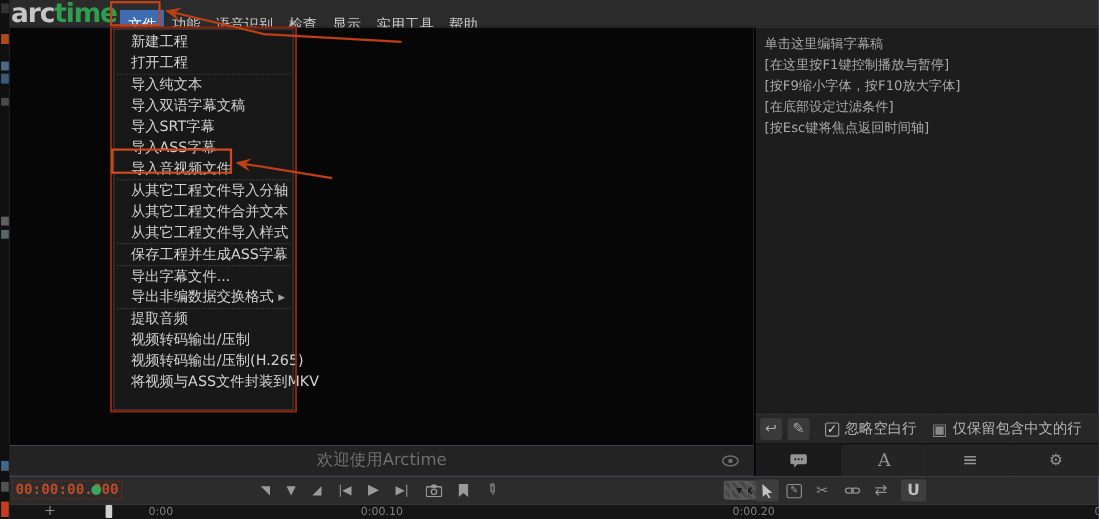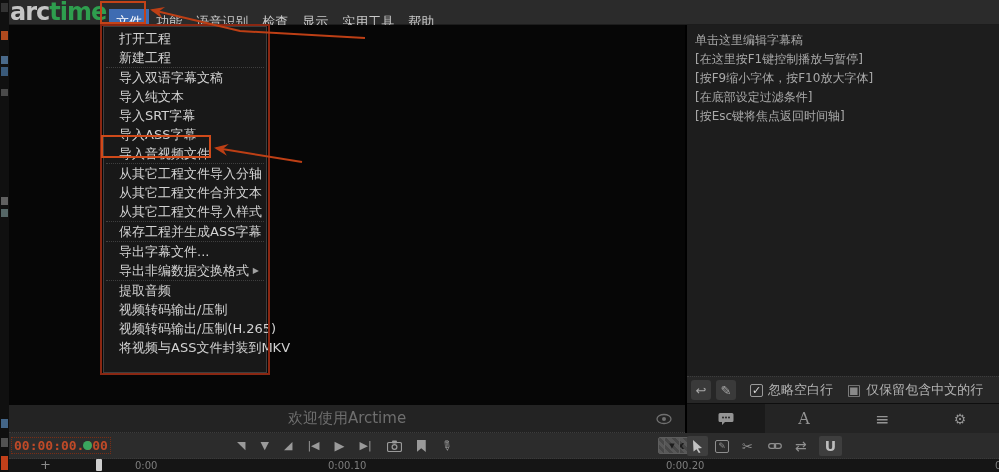--- a/index.html
+++ b/index.html
@@ -240,31 +240,31 @@
     <span class="plus">+</span>
     <span class="playhead"></span>
     <span class="rlabel rl0">0:00</span>
     <span class="rlabel rl1">0:00.10</span>
     <span class="rlabel rl2">0:00.20</span>
     <span class="rlabel rl3">0:0</span>
   </div>
 
   <div class="dropdown">
     <div class="mi">
+        <span class="mi-label">新建工程</span>
+      </div>
+    <div class="mi">
         <span class="mi-label">打开工程</span>
       </div>
-    <div class="mi">
-        <span class="mi-label">新建工程</span>
-      </div>
-    <div class="msep"></div>
+    <div class="msep"></div>
+    <div class="mi">
+        <span class="mi-label">导入纯文本</span>
+      </div>
     <div class="mi">
         <span class="mi-label">导入双语字幕文稿</span>
-      </div>
-    <div class="mi">
-        <span class="mi-label">导入纯文本</span>
       </div>
     <div class="mi">
         <span class="mi-label">导入SRT字幕</span>
       </div>
     <div class="mi">
         <span class="mi-label">导入ASS字幕</span>
       </div>
     <div class="mi">
         <span class="mi-label">导入音视频文件</span>
       </div>

